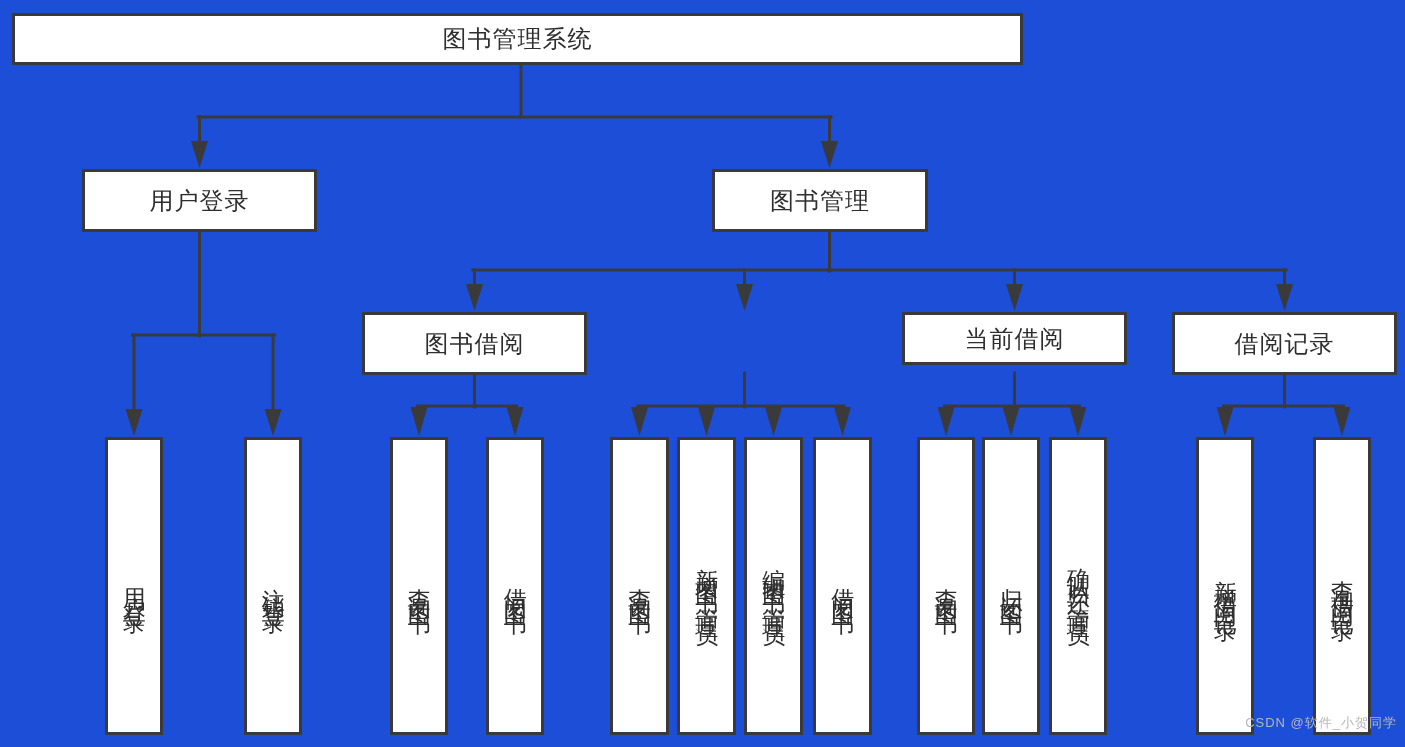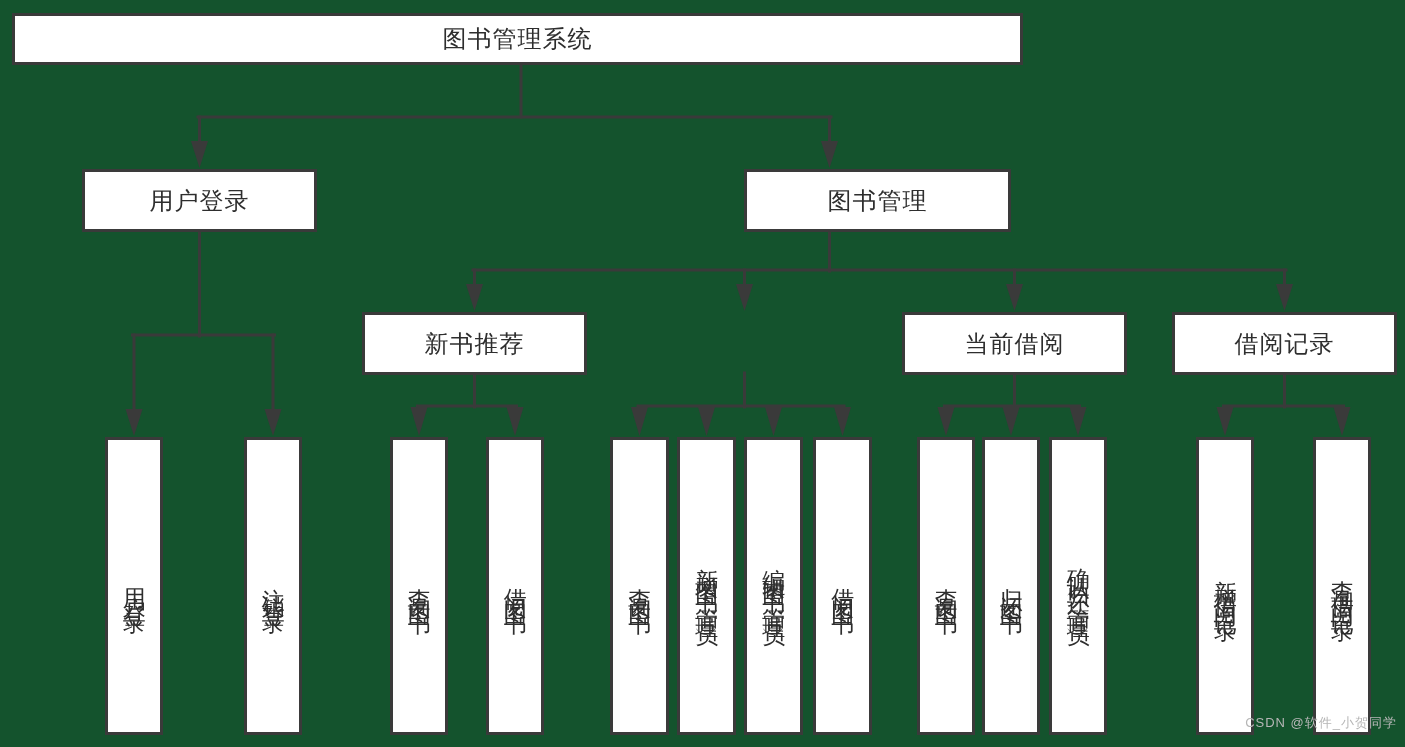--- a/index.html
+++ b/index.html
@@ -1,19 +1,19 @@
 <!DOCTYPE html>
 <html><head>
 <meta charset="utf-8">
 <style>
   html,body{margin:0;padding:0;background:#ffffff;}
   .stage{
     position:relative;
     width:1405px;height:747px;
-    background:#14532d;
+    background:#1d4ed8;
     font-family:"Liberation Sans","DejaVu Sans",sans-serif;
     overflow:hidden;
   }
   .connectors{position:absolute;left:0;top:0;z-index:0;}
   .node{
     position:absolute;
     box-sizing:border-box;
     border:3px solid #3a3a3a;
     background:#ffffff;
     display:flex;align-items:center;justify-content:center;
@@ -93,24 +93,24 @@
 
     <line x1="1284.5" y1="373" x2="1284.5" y2="407"></line>
     <line x1="1223.5" y1="406" x2="1343.5" y2="406"></line>
     <polygon points="1216.5,407 1233.5,407 1225,436" stroke="none"></polygon>
     <polygon points="1333.5,407 1350.5,407 1342,436" stroke="none"></polygon>
   </svg>
 
   <div class="node h" style="left:12px;top:13px;width:1011px;height:52px;">图书管理系统</div>
 
   <div class="node h" style="left:82px;top:169px;width:235px;height:63px;">用户登录</div>
-  <div class="node h" style="left:712px;top:169px;width:267px;height:63px;margin-left:32px;">图书管理</div>
+  <div class="node h" style="left:712px;top:169px;width:216px;height:63px;">图书管理</div>
 
-  <div class="node h" style="left:362px;top:312px;width:225px;height:63px;">新书推荐</div>
-  <div class="node h" style="left:902px;top:312px;width:225px;height:63px;">当前借阅</div>
+  <div class="node h" style="left:362px;top:312px;width:225px;height:63px;">图书借阅</div>
+  <div class="node h" style="left:902px;top:312px;width:225px;height:53px;">当前借阅</div>
   <div class="node h" style="left:1172px;top:312px;width:225px;height:63px;">借阅记录</div>
 
   <div class="node leaf" style="left:105px;">
     <span class="vtext">用户登录</span>
   </div>
   <div class="node leaf" style="left:244px;">
     <span class="vtext">注销登录</span>
   </div>
 
   <div class="node leaf" style="left:390px;">

